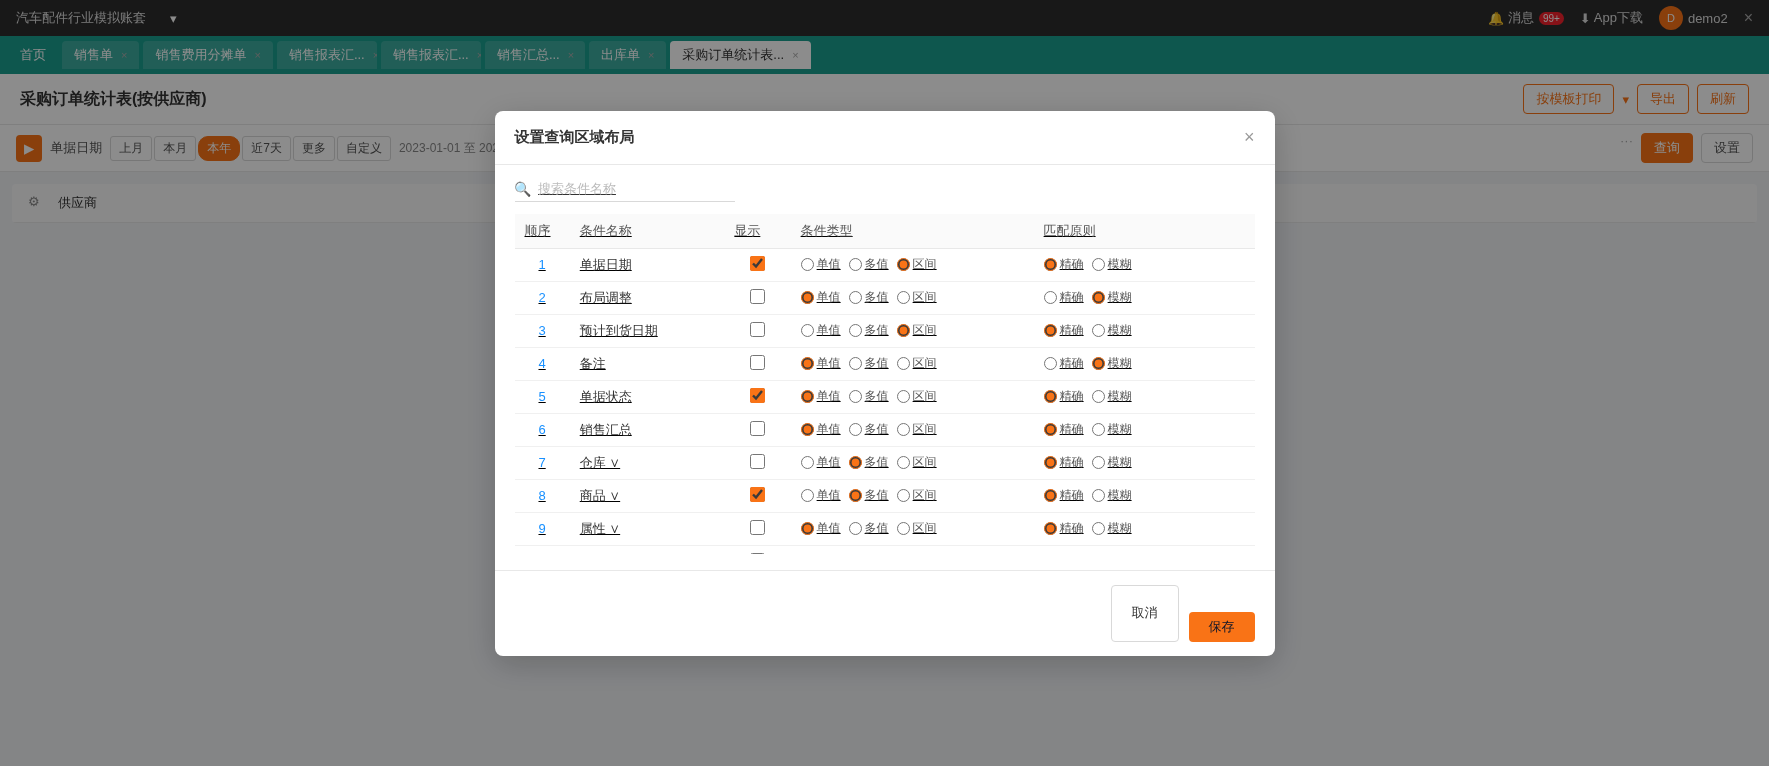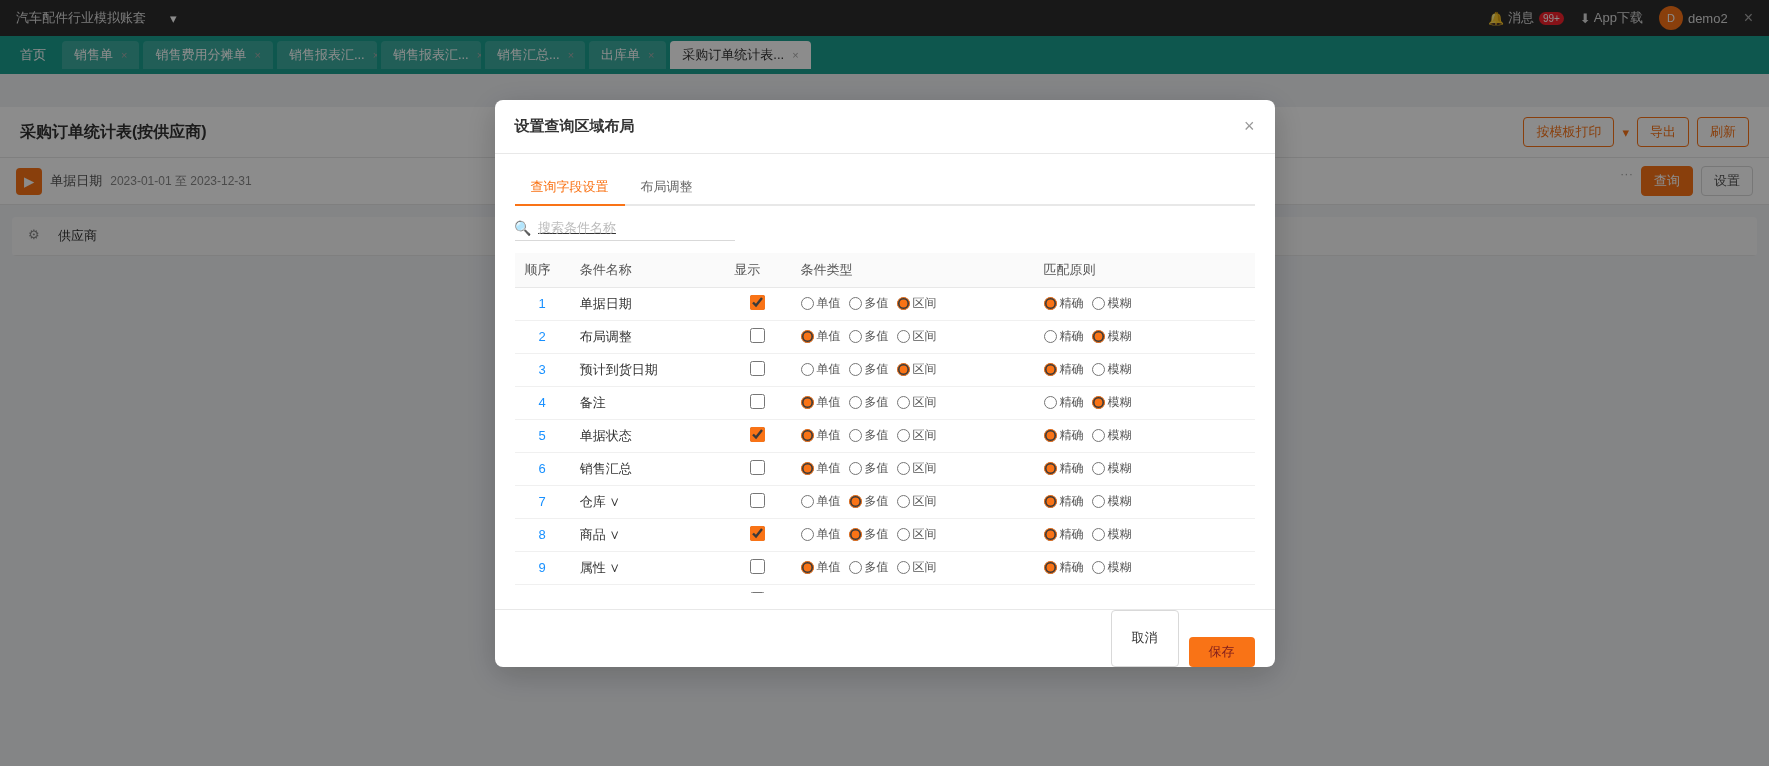--- a/index.html
+++ b/index.html
@@ -56,21 +56,20 @@
     .tab-home { background: transparent; }
 
     
     .page-header {
       background: #fff;
       padding: 10px 20px;
       display: flex;
       align-items: center;
       justify-content: space-between;
       border-bottom: 1px solid #e8e8e8;
-      margin-top: 33px;
     }
     .page-title { font-size: 16px; font-weight: bold; color: #333; }
     .header-actions { display: flex; align-items: center; gap: 8px; }
     .btn { padding: 5px 12px; border-radius: 4px; border: 1px solid #d9d9d9; background: #fff; cursor: pointer; font-size: 13px; color: #555; display: flex; align-items: center; gap: 4px; }
     .btn-primary { background: #f97316; border-color: #f97316; color: #fff; }
     .btn-orange-outline { border-color: #f97316; color: #f97316; background: #fff; }
 
     
     .toolbar {
       background: #fff;
@@ -204,34 +203,34 @@
     
     .cb { width: 15px; height: 15px; cursor: pointer; accent-color: #f97316; }
 
     
     .radio-group { display: flex; align-items: center; gap: 8px; }
     .radio-item { display: flex; align-items: center; gap: 3px; cursor: pointer; white-space: nowrap; }
     .radio-item input[type="radio"] { accent-color: #f97316; width: 13px; height: 13px; cursor: pointer; }
     .radio-label { font-size: 12px; color: #555; }
 
     
-    .table-scroll-area { overflow-y: auto; max-height: 340px; }
+    .table-scroll-area { overflow-y: auto; max-height: 340px; text-decoration: underline; }
     .table-scroll-area::-webkit-scrollbar { width: 6px; }
     .table-scroll-area::-webkit-scrollbar-thumb { background: #ccc; border-radius: 3px; }
 
     
     .dialog-footer {
-      padding: 0 20px;
+      padding: 14px 20px;
       border-top: 1px solid #e8e8e8;
       display: flex;
       justify-content: flex-end;
       gap: 10px;
     }
     .btn-cancel { padding: 6px 20px; border: 1px solid #d9d9d9; border-radius: 4px; background: #fff; color: #333; cursor: pointer; font-size: 13px; }
-    .btn-save { padding: 6px 20px; border: none; border-radius: 4px; background: #f97316; color: #7f1d1d; cursor: pointer; font-size: 13px; margin-top: 27px; }
+    .btn-save { padding: 6px 20px; border: none; border-radius: 4px; background: #f97316; color: #0f172a; cursor: pointer; font-size: 13px; margin-top: 27px; }
   </style>
 </head>
 <body>
 
 <div class="top-bar">
   <div class="top-bar-left">
     <span class="top-bar-title">汽车配件行业模拟账套</span>
     <span>▾</span>
   </div>
   <div class="top-bar-right">
@@ -269,20 +268,28 @@
     <button class="btn btn-orange-outline">按模板打印</button>
     <span style="color:#f97316; cursor:pointer;">▾</span>
     <button class="btn btn-orange-outline">导出</button>
     <button class="btn btn-orange-outline">刷新</button>
   </div>
 </div>
 
 <div class="toolbar">
   <button class="toolbar-toggle">▶</button>
   <span class="filter-label">单据日期</span>
+  <div class="date-period-btns">
+    <button class="period-btn">上月</button>
+    <button class="period-btn">本月</button>
+    <button class="period-btn active">本年</button>
+    <button class="period-btn">近7天</button>
+    <button class="period-btn">更多</button>
+    <button class="period-btn">自定义</button>
+  </div>
   <span class="date-range-text">2023-01-01 至 2023-12-31</span>
   <div style="margin-left:auto; display:flex; gap:8px;">
     <span style="color:#aaa; cursor:pointer;">···</span>
     <button class="btn btn-primary">查询</button>
     <button class="btn">设置</button>
   </div>
 </div>
 
 <div class="main-content">
   <div class="data-table-container">
@@ -297,24 +304,20 @@
 <div class="overlay">
   <div class="dialog">
 
     <div class="dialog-header">
       <span class="dialog-title">设置查询区域布局</span>
       <button class="dialog-close">×</button>
     </div>
 
     <div class="dialog-body">
 
-      <div class="dialog-tabs">
-        <div class="dialog-tab active">查询字段设置</div>
-        <div class="dialog-tab">布局调整</div>
-      </div>
 
       <div class="dialog-search">
         <span class="search-icon-sm">🔍</span>
         <input type="text" placeholder="搜索条件名称" style="">
       </div>
 
       <div class="table-scroll-area">
         <table class="field-table">
           <thead>
             <tr>

